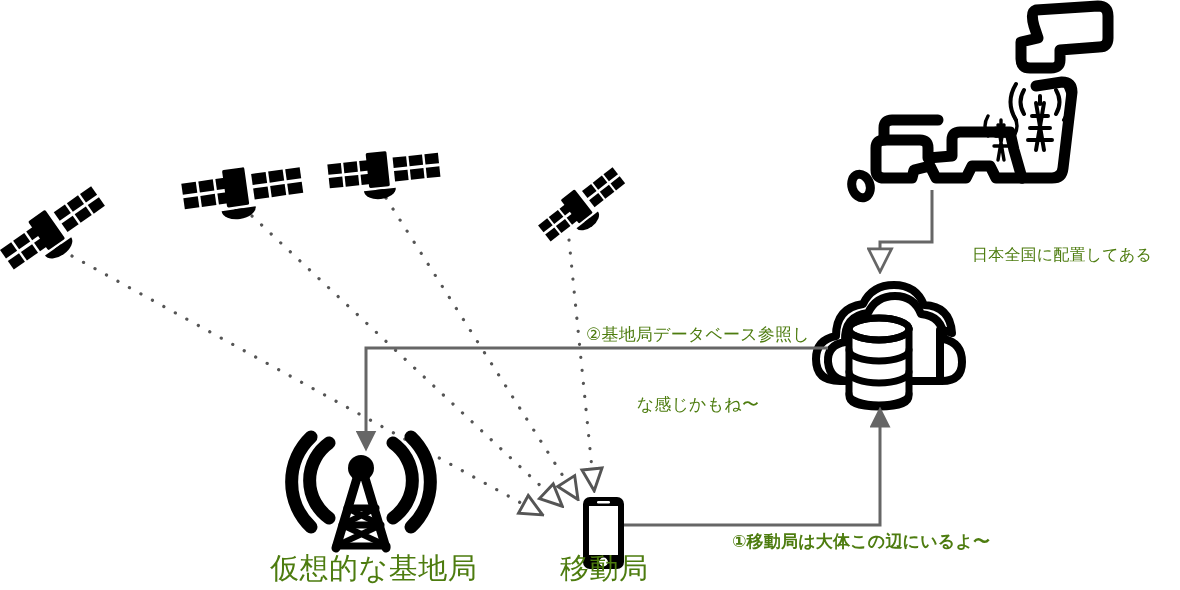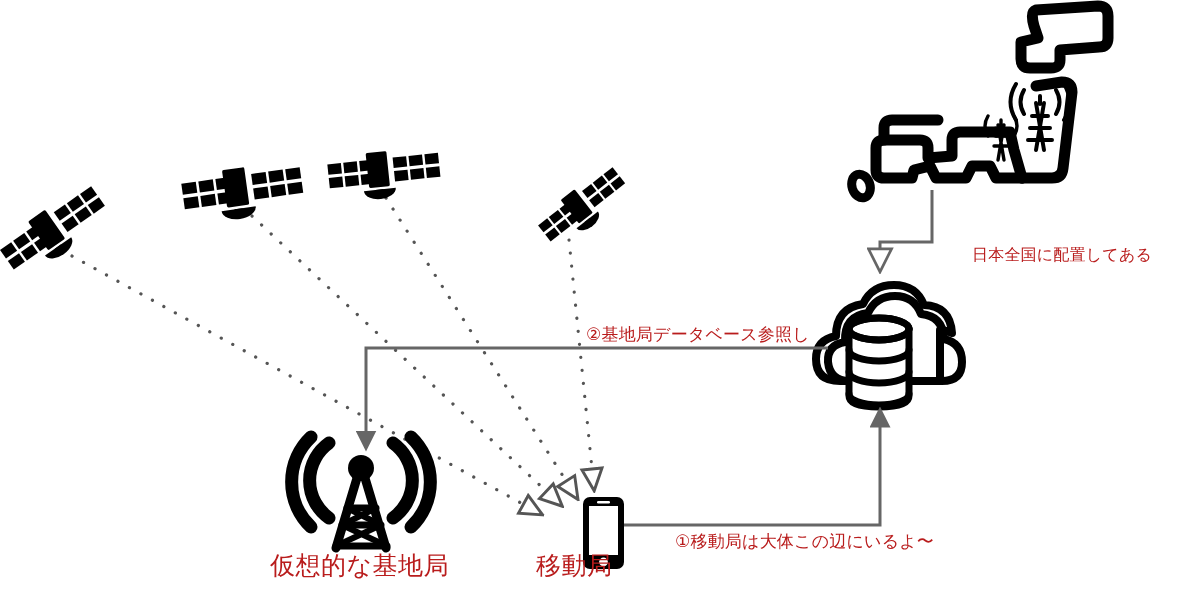--- a/index.html
+++ b/index.html
@@ -19,39 +19,39 @@
   }
   #diagram {
     position: absolute;
     left: 0;
     top: 0;
     width: 1180px;
     height: 590px;
   }
   .label {
     position: absolute;
-    color: #b91c1c;
+    color: #4d7c0f;
     white-space: pre;
     line-height: 1.38;
   }
   .label-big {
-    font-size: 25px;
+    font-size: 29px;
     letter-spacing: 0.5px;
   }
   .label-mid {
     font-size: 17px;
     letter-spacing: 0.2px;
   }
   .label-small {
     font-size: 16px;
     letter-spacing: 0.2px;
   }
   #lbl-virtual-bs { left: 270px; top: 548px; }
-  #lbl-mobile-st  { left: 536px; top: 548px; }
-  #lbl-callout-1  { left: 675px; top: 530px; }
+  #lbl-mobile-st  { left: 560px; top: 548px; }
+  #lbl-callout-1  { left: 732px; top: 530px; font-weight: bold; }
   #lbl-callout-2  { left: 586px; top: 276px; text-align: center; }
   #lbl-nationwide { left: 972px; top: 200px; }
 </style>
 </head>
 <body>
 
 <div id="stage">
 
   <svg id="diagram" viewBox="0 0 1180 590" xmlns="http://www.w3.org/2000/svg">
 
@@ -206,19 +206,20 @@
   </svg>
 
   <div class="label label-big" id="lbl-virtual-bs">仮想的な基地局</div>
 
   <div class="label label-big" id="lbl-mobile-st">移動局</div>
 
   <div class="label label-mid" id="lbl-callout-1">①移動局は大体この辺にいるよ〜</div>
 
   <div class="label label-mid" id="lbl-callout-2">
     <div>②基地局データベース参照し</div>
+    <div>な感じかもね〜</div>
   </div>
 
   <div class="label label-small" id="lbl-nationwide">
     <div>日本全国に配置してある</div>
   </div>
 
 </div>
 
 </body></html>

